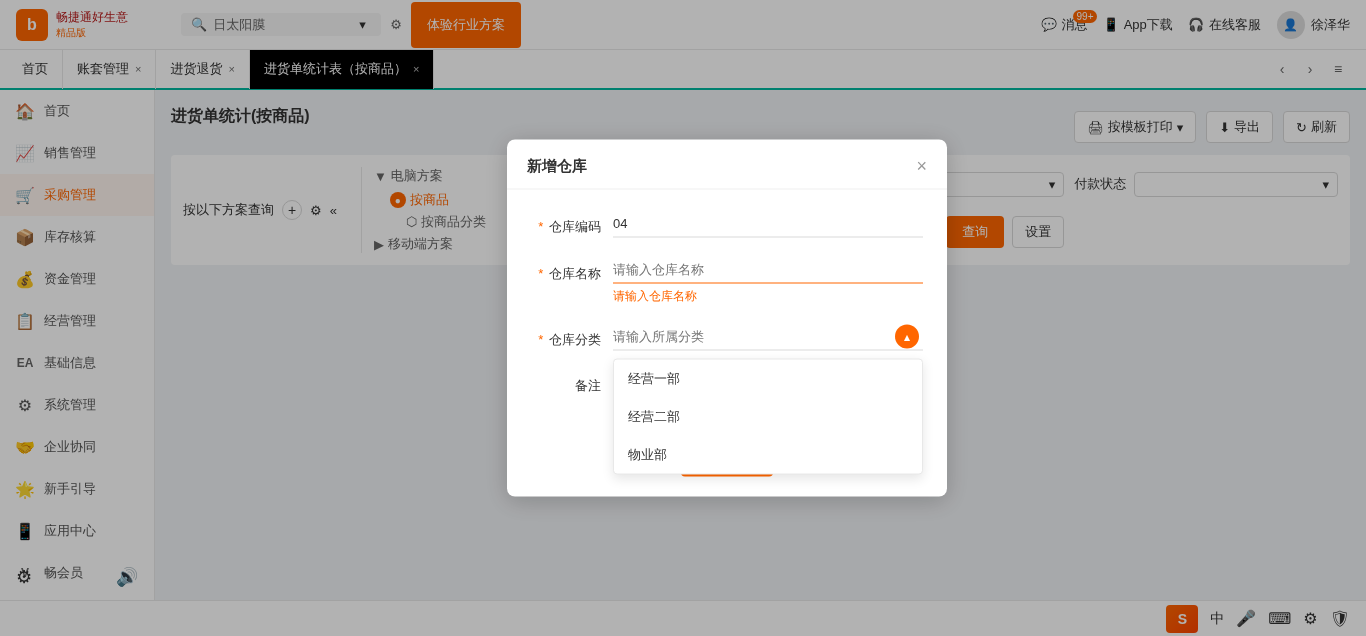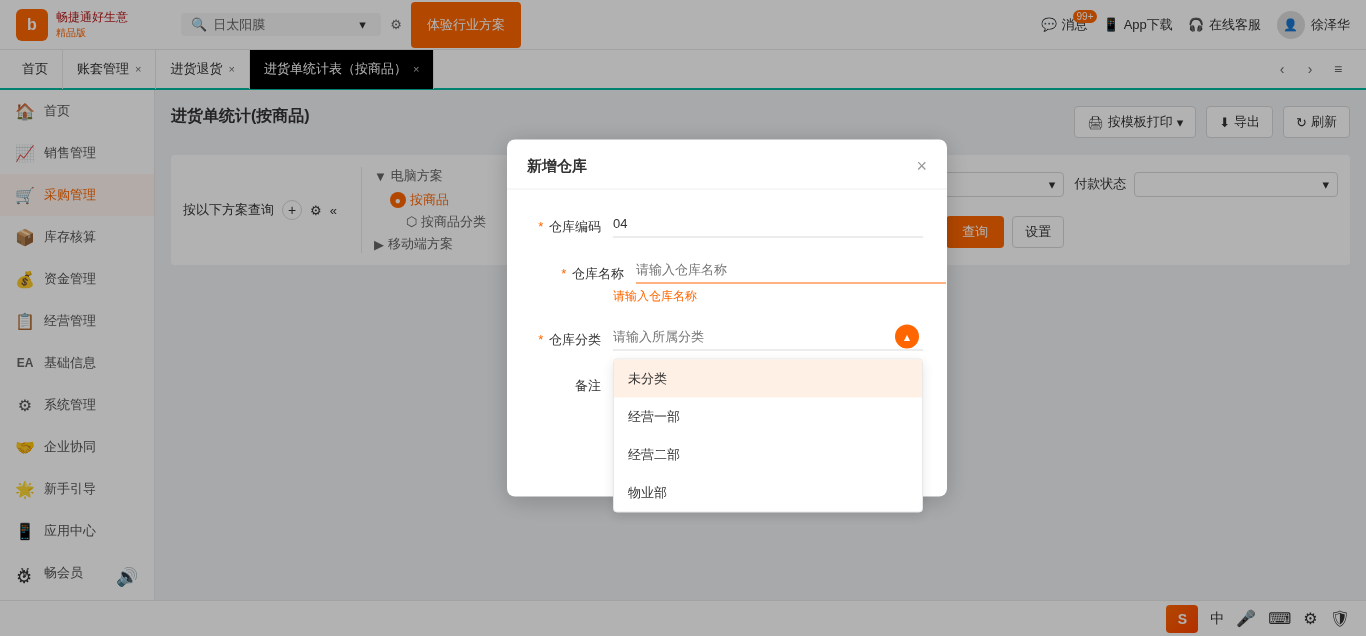--- a/index.html
+++ b/index.html
@@ -521,21 +521,21 @@
       <span class="sidebar-icon" style="font-size:12px;font-weight:bold;color:#666;">V</span>
       <span>畅会员</span>
     </div>
     <div style="position:absolute;bottom:40px;left:0;width:155px;display:flex;align-items:center;justify-content:space-between;padding:8px 16px;">
       <span style="font-size:18px;cursor:pointer;">⚙</span>
       <span style="font-size:18px;cursor:pointer;">🔊</span>
     </div>
   </div>
 
   <div class="content-area">
-    <div style="display:flex;align-items:flex-start;justify-content:space-between;margin-bottom:12px;">
+    <div style="display:flex;align-items:flex-end;justify-content:space-between;margin-bottom:12px;">
       <h2 class="page-title">进货单统计(按商品)</h2>
       <div style="display:flex;align-items:center;gap:10px;">
         <button class="btn-white">
           <span>🖨</span>
           <span>按模板打印</span>
           <span class="chevron-down"></span>
         </button>
         <button class="btn-white">
           <span>⬇</span>
           <span>导出</span>
@@ -626,21 +626,21 @@
 
     <div class="form-row">
       <div class="form-label">
         <span class="required-star">*</span>
         <span>仓库编码</span>
       </div>
       <input class="form-input" type="text" value="04" style="">
     </div>
 
     <div class="form-row" style="flex-direction:column;gap:4px;">
-      <div style="display:flex;align-items:center;gap:12px;width:100%;margin-left:23px;">
+      <div style="display:flex;align-items:center;gap:12px;width:100%;">
         <div class="form-label">
           <span class="required-star">*</span>
           <span>仓库名称</span>
         </div>
         <input class="form-input error" type="text" style="border-bottom-color: rgb(255, 102, 0);" placeholder="请输入仓库名称">
       </div>
       <div style="padding-left:82px;">
         <span class="error-msg">请输入仓库名称</span>
       </div>
     </div>
@@ -649,21 +649,20 @@
       <div class="form-label">
         <span class="required-star">*</span>
         <span>仓库分类</span>
       </div>
       <div class="dropdown-container">
         <input class="dropdown-input" type="text" placeholder="请输入所属分类" style="">
         <div class="dropdown-arrow">
           <span class="chevron-up"></span>
         </div>
         <div class="dropdown-menu">
-          <div class="dropdown-item selected">未分类</div>
           <div class="dropdown-item">经营一部</div>
           <div class="dropdown-item">经营二部</div>
           <div class="dropdown-item">物业部</div>
         </div>
       </div>
     </div>
 
     <div class="form-row">
       <div class="form-label">
         <span>备注</span>

